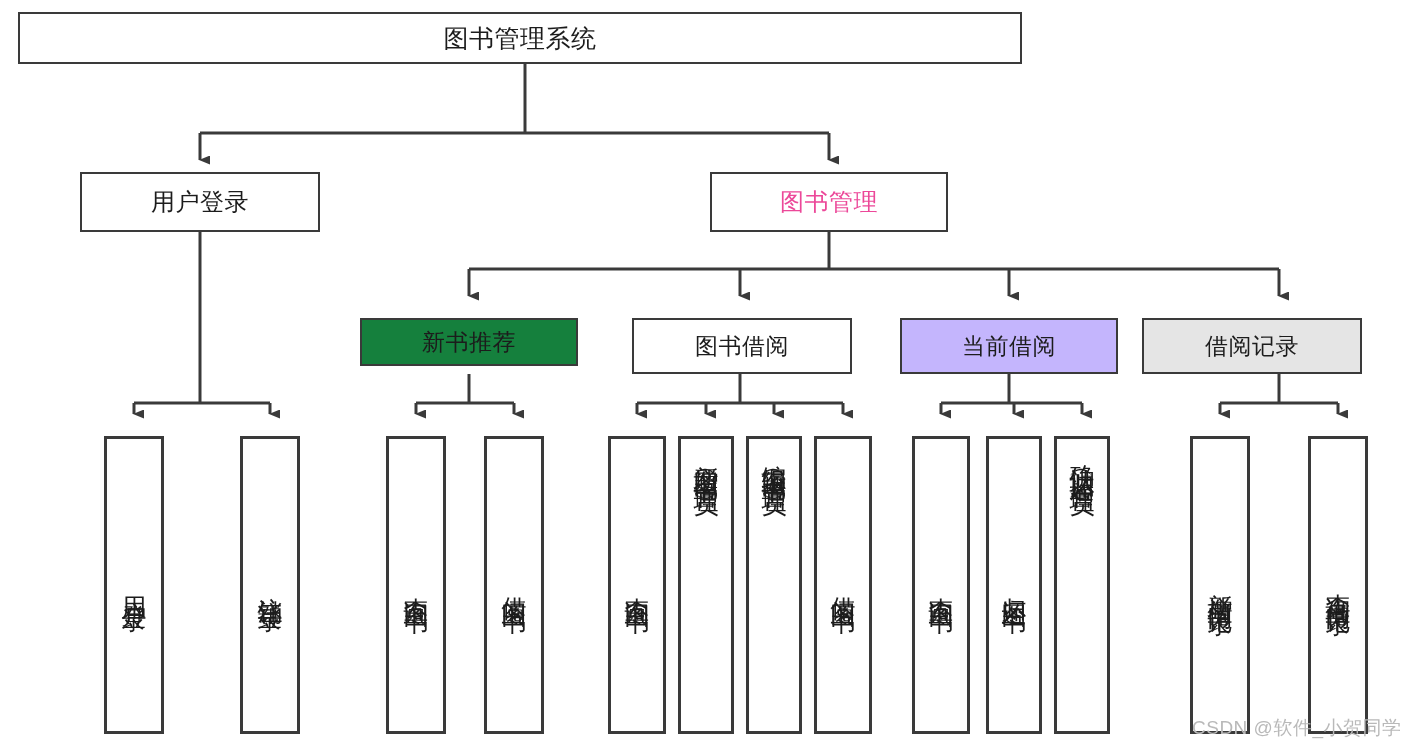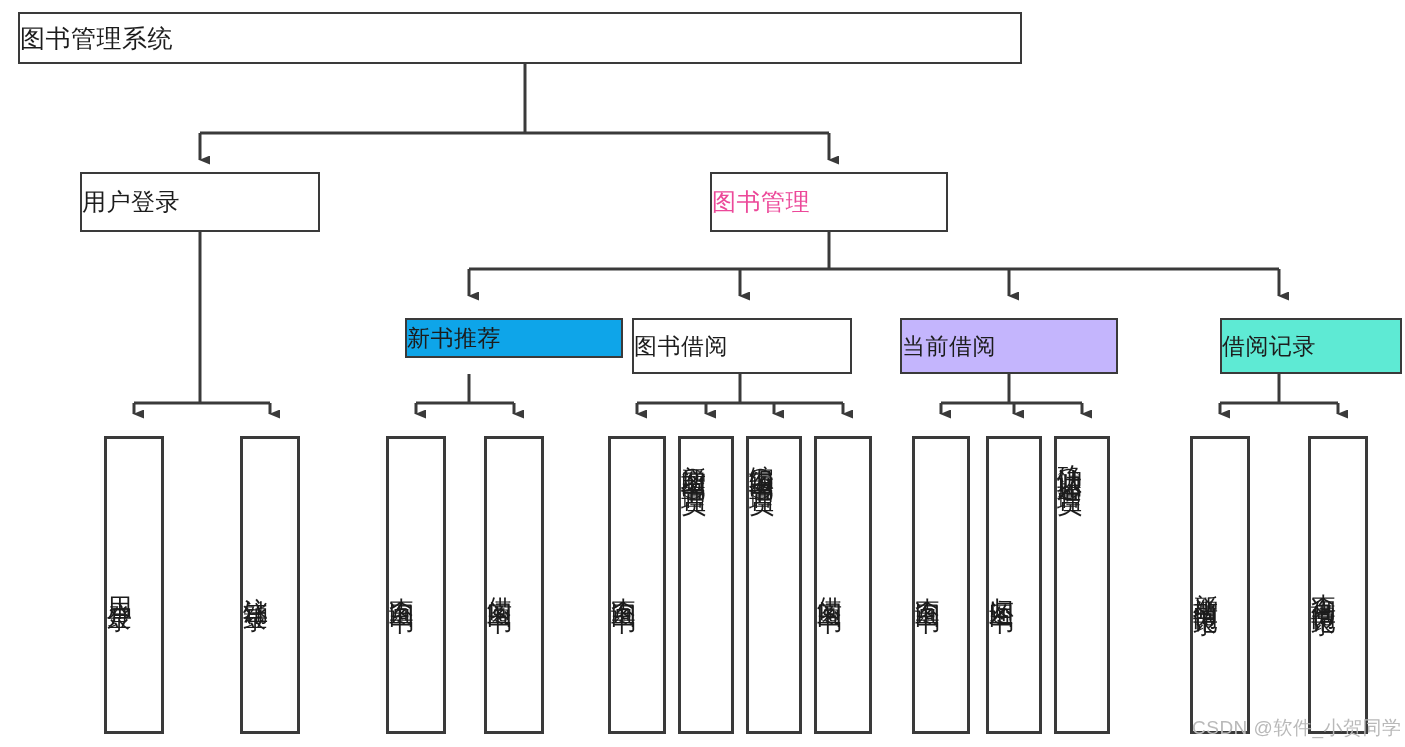--- a/index.html
+++ b/index.html
@@ -26,20 +26,21 @@
     height: 747px;
     pointer-events: none;
   }
   .node {
     position: absolute;
     box-sizing: border-box;
     border: 2.5px solid #3a3a3a;
     background: #ffffff;
     display: flex;
     align-items: center;
+    justify-content: center;
     text-align: center;
   }
   .node .node-label {
     color: #1c1c1c;
     letter-spacing: 0.5px;
     line-height: 1.16;
     white-space: pre;
   }
   .node-root .node-label {
     font-size: 25px;
@@ -144,30 +145,30 @@
     <span class="node-label" style="color: rgb(28, 28, 28);">图书管理系统</span>
   </div>
 
   <div class="node node-l1" id="node-user-login" style="left: 80px; top: 172px; width: 240px; height: 60px; border-color: rgb(58, 58, 58); background: rgb(255, 255, 255);">
     <span class="node-label" style="color: rgb(28, 28, 28);">用户登录</span>
   </div>
   <div class="node node-l1" id="node-book-manage" style="left: 710px; top: 172px; width: 238px; height: 60px; border-color: rgb(58, 58, 58); background: rgb(255, 255, 255);">
     <span class="node-label" style="color: #ec4899;">图书管理</span>
   </div>
 
-  <div class="node node-l2" id="node-new-book-recommend" style="left: 360px; top: 318px; width: 218px; height: 40px; border-color: rgb(58, 58, 58); background: #0ea5e9; margin-left: 45px;">
+  <div class="node node-l2" id="node-new-book-recommend" style="left: 360px; top: 318px; width: 218px; height: 48px; border-color: rgb(58, 58, 58); background: #15803d;">
     <span class="node-label" style="color: rgb(28, 28, 28);">新书推荐</span>
   </div>
   <div class="node node-l2" id="node-book-borrow" style="left: 632px; top: 318px; width: 220px; height: 56px; border-color: rgb(58, 58, 58); background: rgb(255, 255, 255);">
     <span class="node-label" style="color: rgb(28, 28, 28);">图书借阅</span>
   </div>
   <div class="node node-l2" id="node-current-borrow" style="left: 900px; top: 318px; width: 218px; height: 56px; border-color: rgb(58, 58, 58); background: #c4b5fd;">
     <span class="node-label" style="color: rgb(28, 28, 28);">当前借阅</span>
   </div>
-  <div class="node node-l2" id="node-borrow-record" style="left: 1220px; top: 318px; width: 182px; height: 56px; border-color: rgb(58, 58, 58); background: #5eead4;">
+  <div class="node node-l2" id="node-borrow-record" style="left: 1142px; top: 318px; width: 220px; height: 56px; border-color: rgb(58, 58, 58); background: #e5e5e5;">
     <span class="node-label" style="color: rgb(28, 28, 28);">借阅记录</span>
   </div>
 
   <div id="leaf-container">
       <div class="node node-leaf" id="leaf-user-login" style="left: 104px; top: 436px; width: 60px; height: 298px; border-color: rgb(58, 58, 58); background: rgb(255, 255, 255);">
         <span class="node-label" style="color: rgb(28, 28, 28);">用户登录</span>
       </div>
       <div class="node node-leaf" id="leaf-user-logout" style="left: 240px; top: 436px; width: 60px; height: 298px; border-color: rgb(58, 58, 58); background: rgb(255, 255, 255);">
         <span class="node-label" style="color: rgb(28, 28, 28);">注销登录</span>
       </div>

